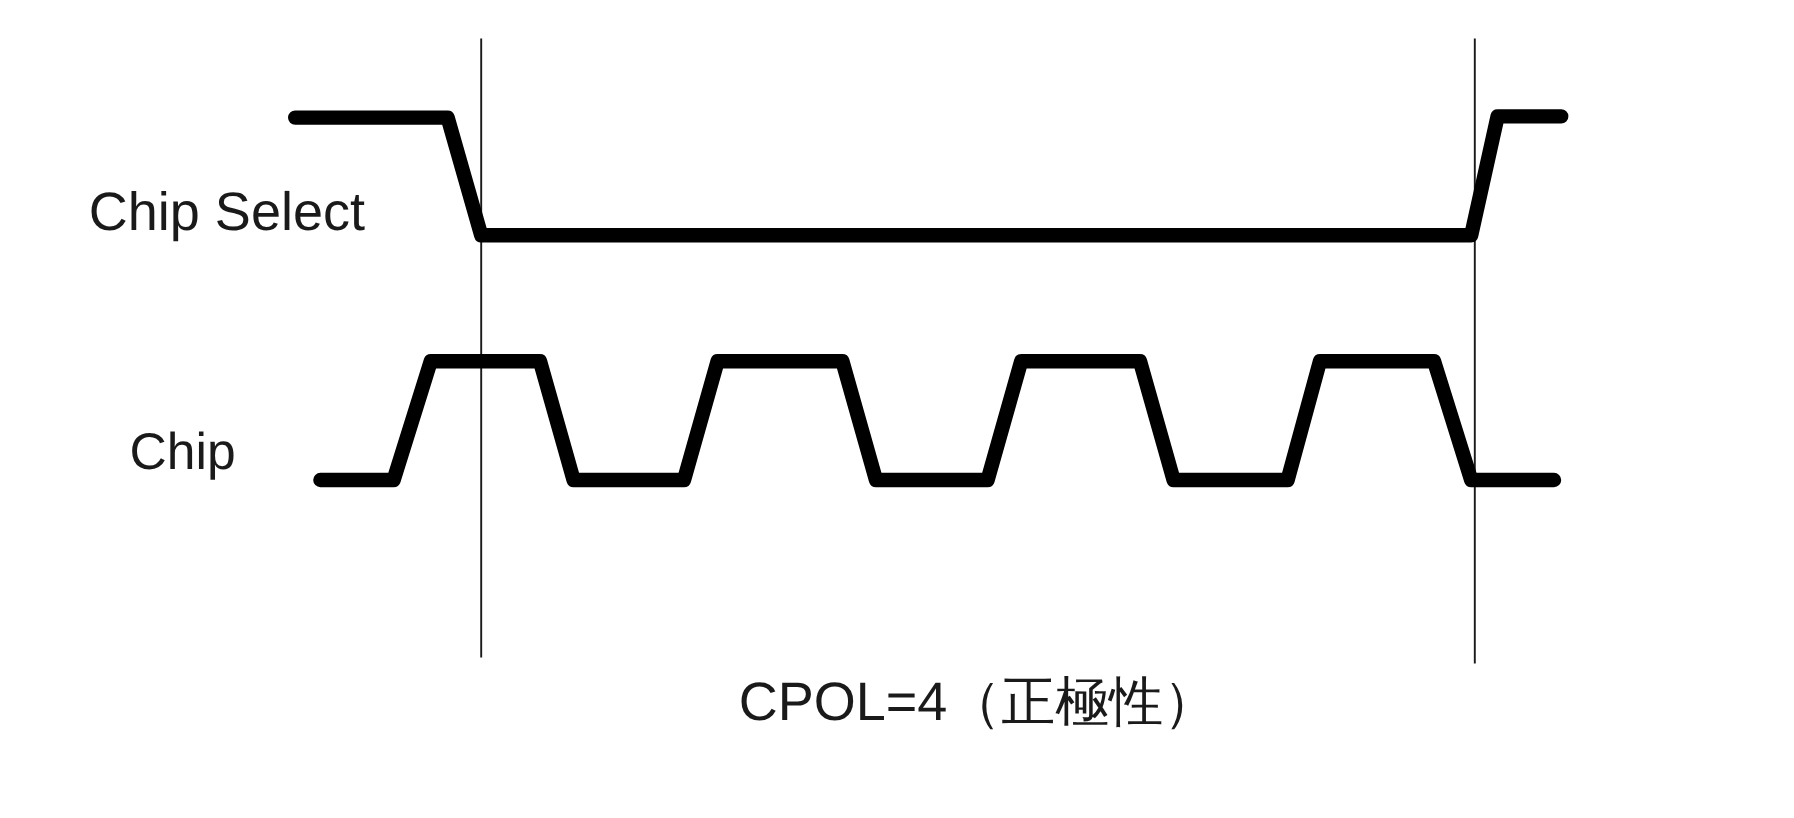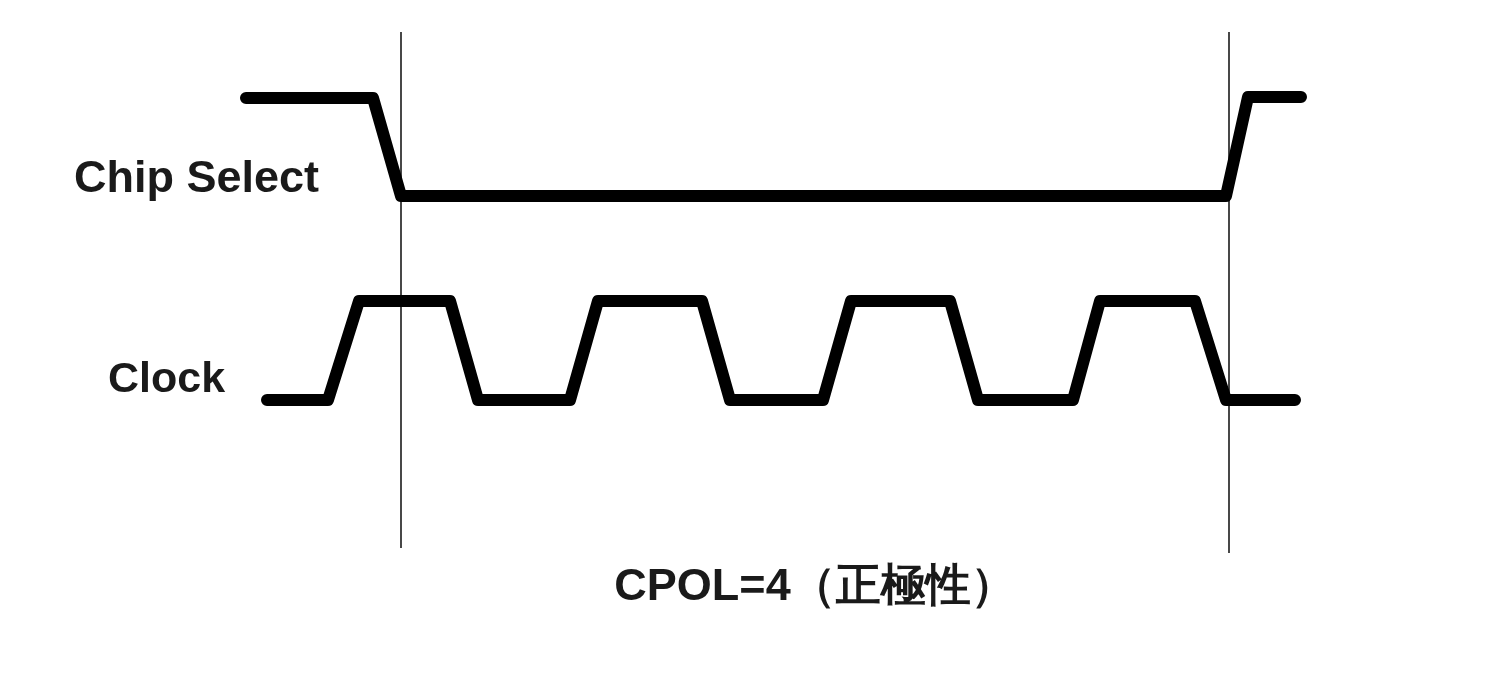--- a/index.html
+++ b/index.html
@@ -7,21 +7,20 @@
     padding: 0;
     background: #ffffff;
     font-family: "Liberation Sans", "DejaVu Sans", sans-serif;
   }
   .stage {
     position: relative;
     width: 1495px;
     height: 682px;
     background: #86efac;
     overflow: hidden;
-    font-weight: bold;
   }
   .stage svg {
     position: absolute;
     left: 0;
     top: 0;
     width: 1495px;
     height: 682px;
   }
   .sig-label {
     position: absolute;
@@ -56,16 +55,16 @@
 <div class="stage">
   <svg id="wave-svg" viewBox="0 0 1495 682" style="background: rgb(255, 255, 255);">
       <line x1="401" x2="401" y1="32" y2="548" stroke="#1a1a1a" stroke-width="1.6"></line>
       <line x1="1229" x2="1229" y1="32" y2="553" stroke="#1a1a1a" stroke-width="1.6"></line>
       <polyline points="246,98 373,98 401,196 1226,196 1248,97 1301,97" fill="none" stroke="#000000" stroke-width="12" stroke-linecap="round" stroke-linejoin="round"></polyline>
       <polyline points="267,400 328,400 359,301 450,301 478,400 570,400 598,301 702,301 730,400 823,400 851,301 950,301 978,400 1073,400 1100,301 1195,301 1226,400 1295,400" fill="none" stroke="#000000" stroke-width="12" stroke-linecap="round" stroke-linejoin="round"></polyline>
     </svg>
 
   <div class="sig-label chip-select-label">Chip Select</div>
 
-  <div class="sig-label clock-label">Clock</div>
+  <div class="sig-label clock-label">Chip</div>
 
   <div class="caption">CPOL=4（正極性）</div>
 </div>
 
 </body></html>

